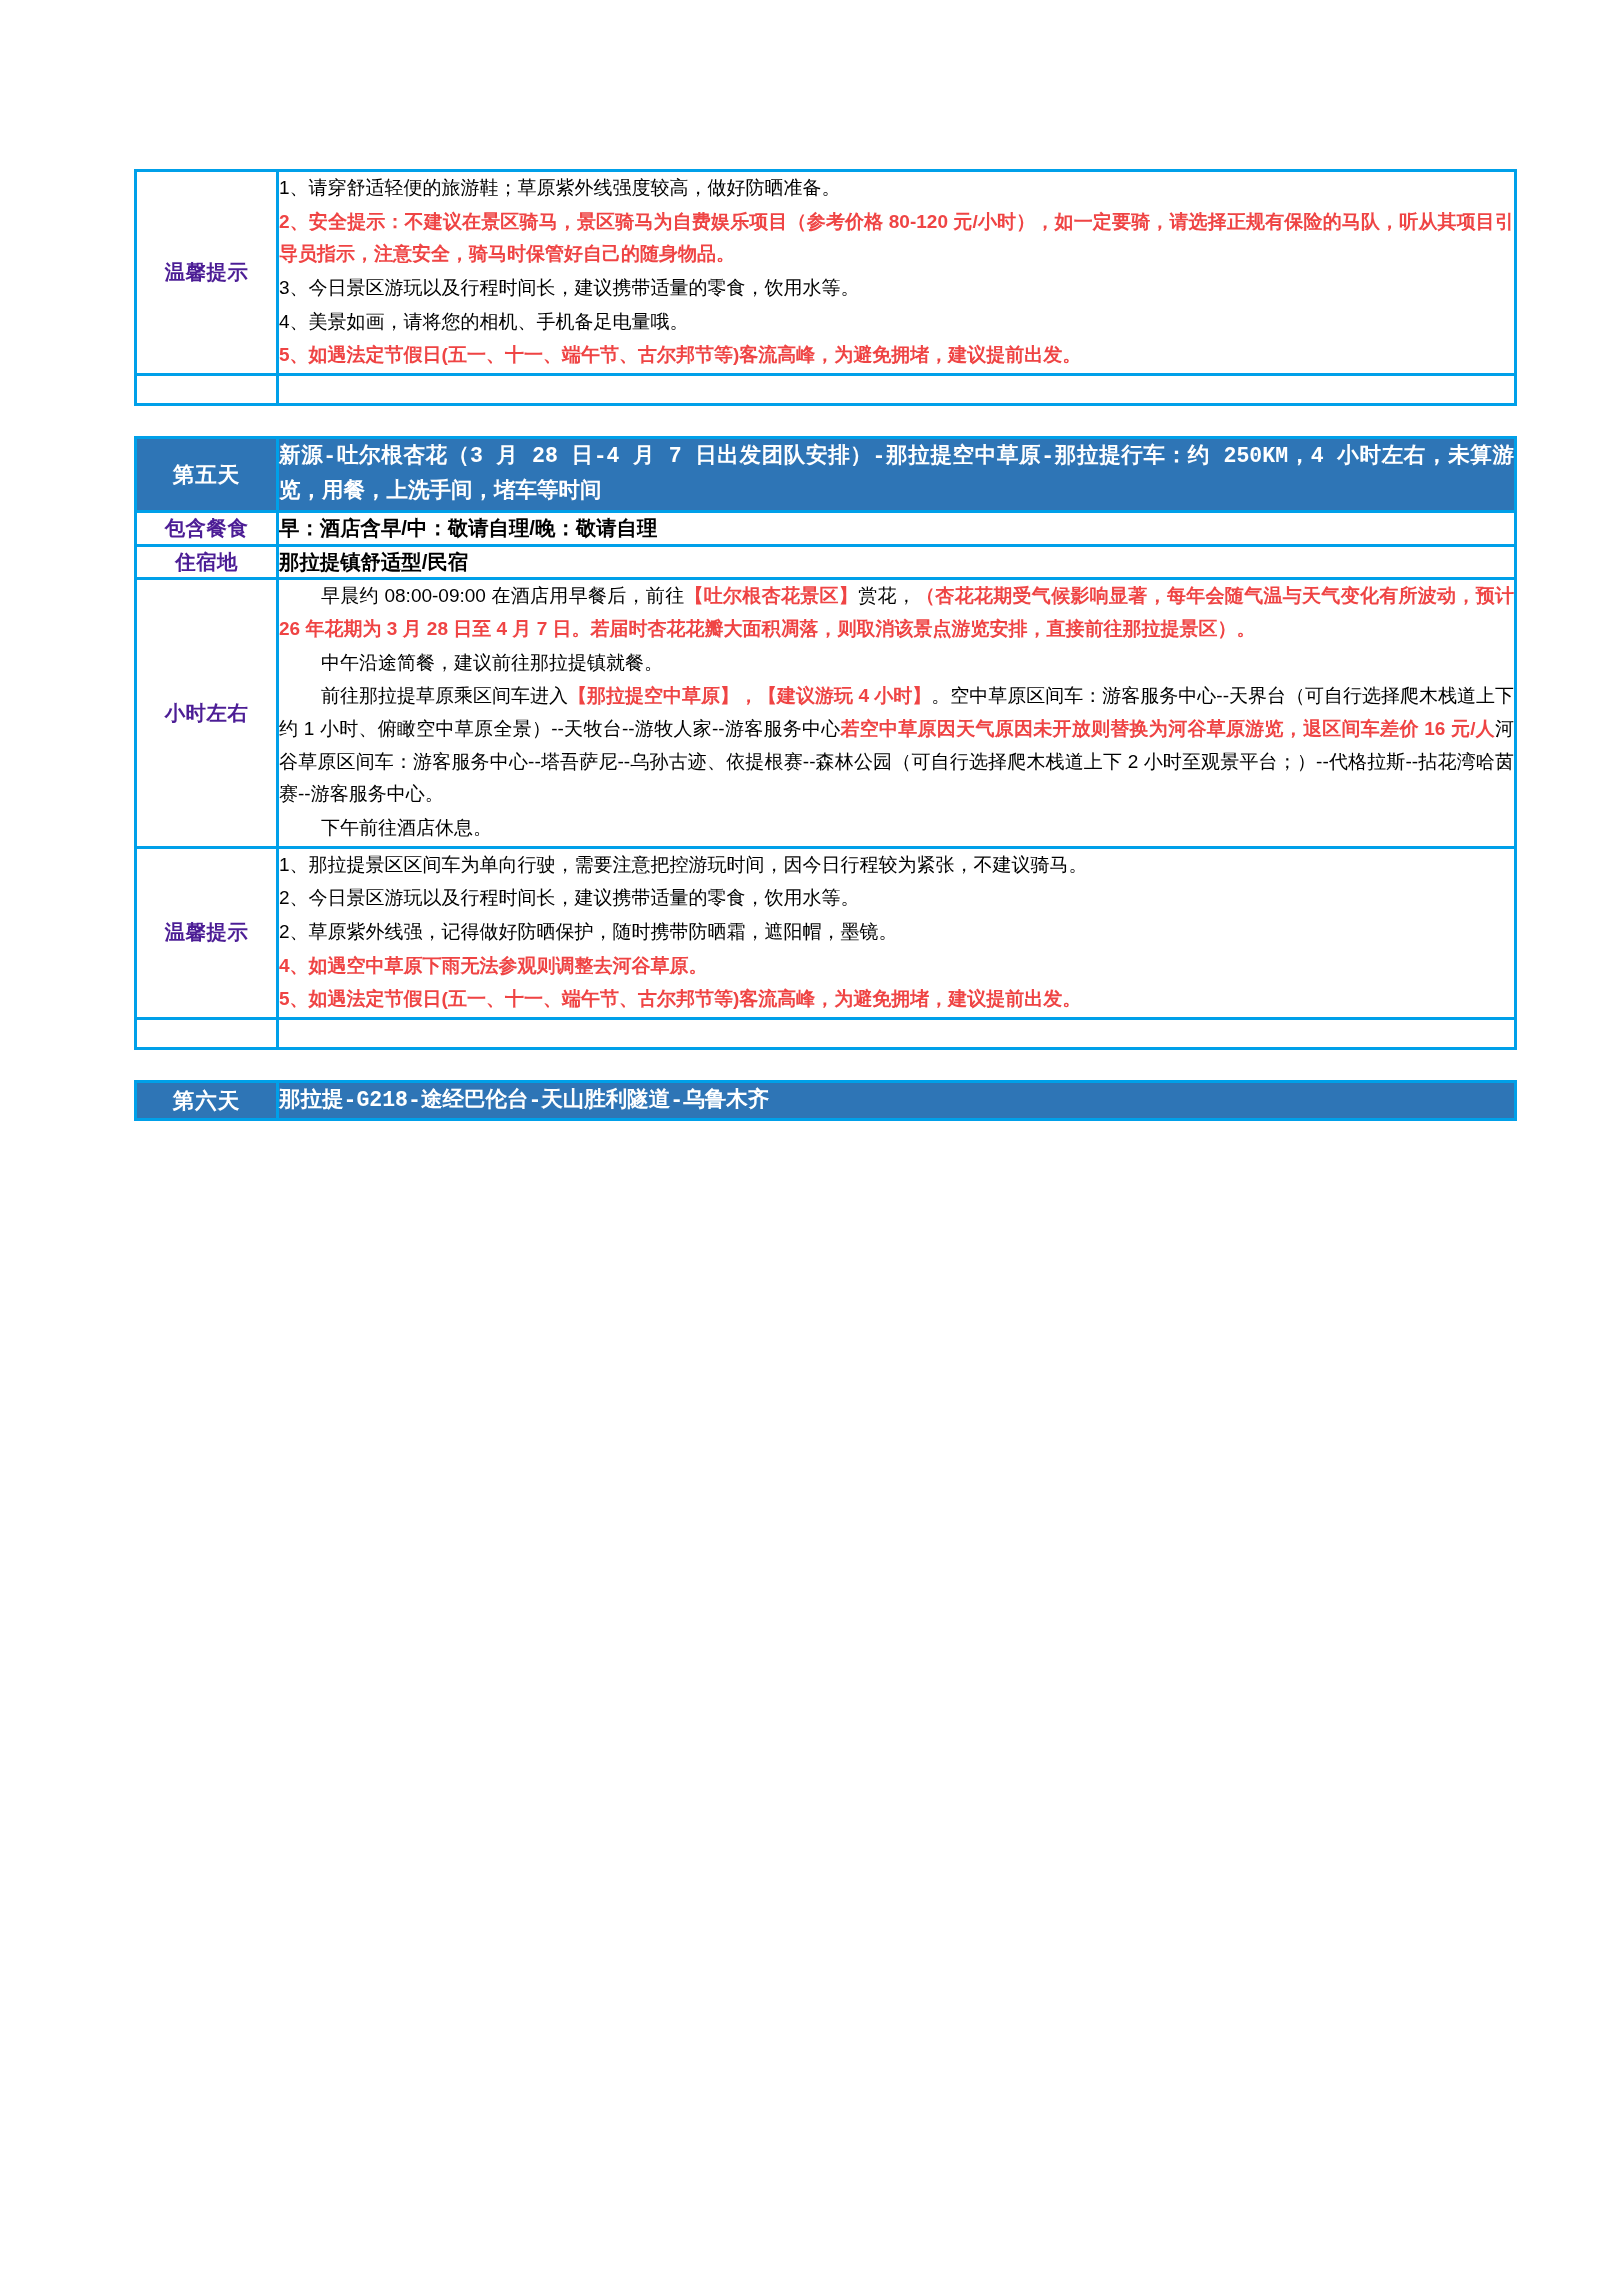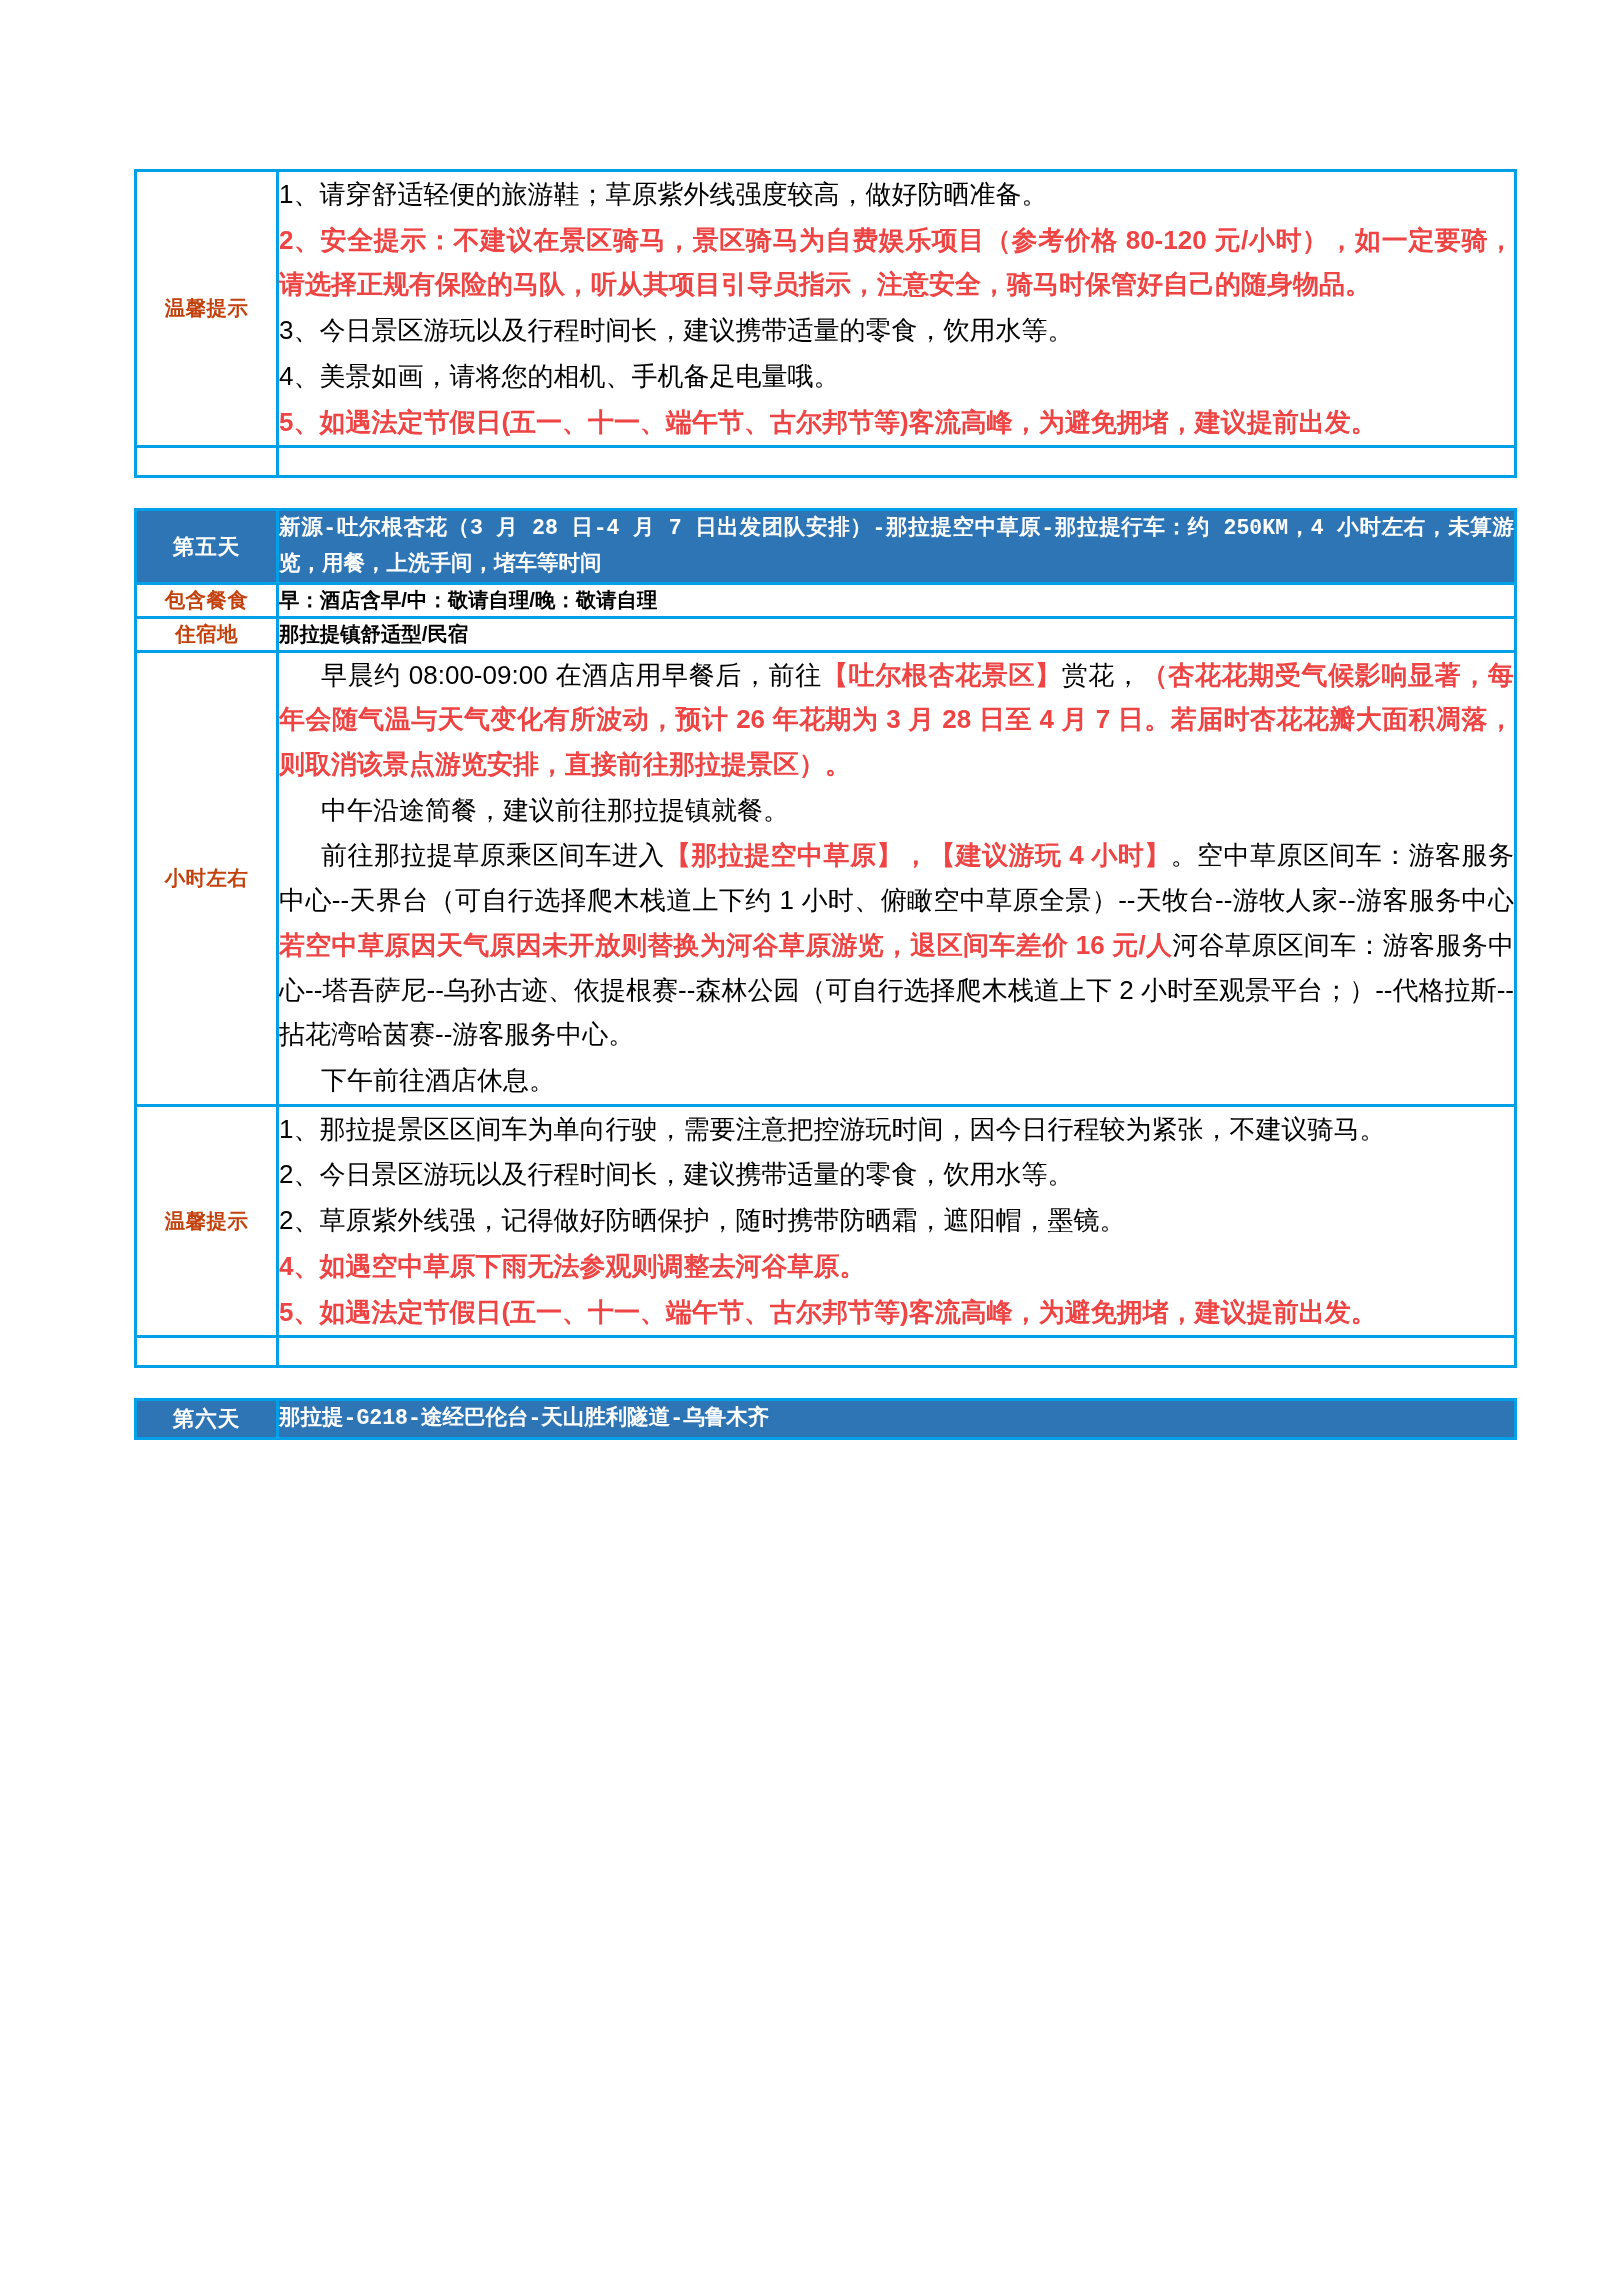--- a/index.html
+++ b/index.html
@@ -33,28 +33,28 @@
     background: #ffffff;
   }
   
   col.c-label { width: 142px; }
   col.c-body  { width: 1238px; }
 
   .label-cell {
     text-align: center;
     font-weight: bold;
     font-size: 20.4px;
-    color: #c2410c;
+    color: #4c1d95;
     letter-spacing: 0.5px;
     padding: 9.2px 3.1px;
     line-height: 1.5;
   }
   .body-cell {
     padding: 13.3px 17.4px 15.3px 17.4px;
-    font-size: 26px;
+    font-size: 19px;
     line-height: 1.72;
     color: #000000;
     text-align: justify;
     text-justify: inter-ideograph;
     margin-left: 20px;
   }
   .body-cell p {
     margin: 0 0 1px 0;
   }
   .body-cell p.ind {

